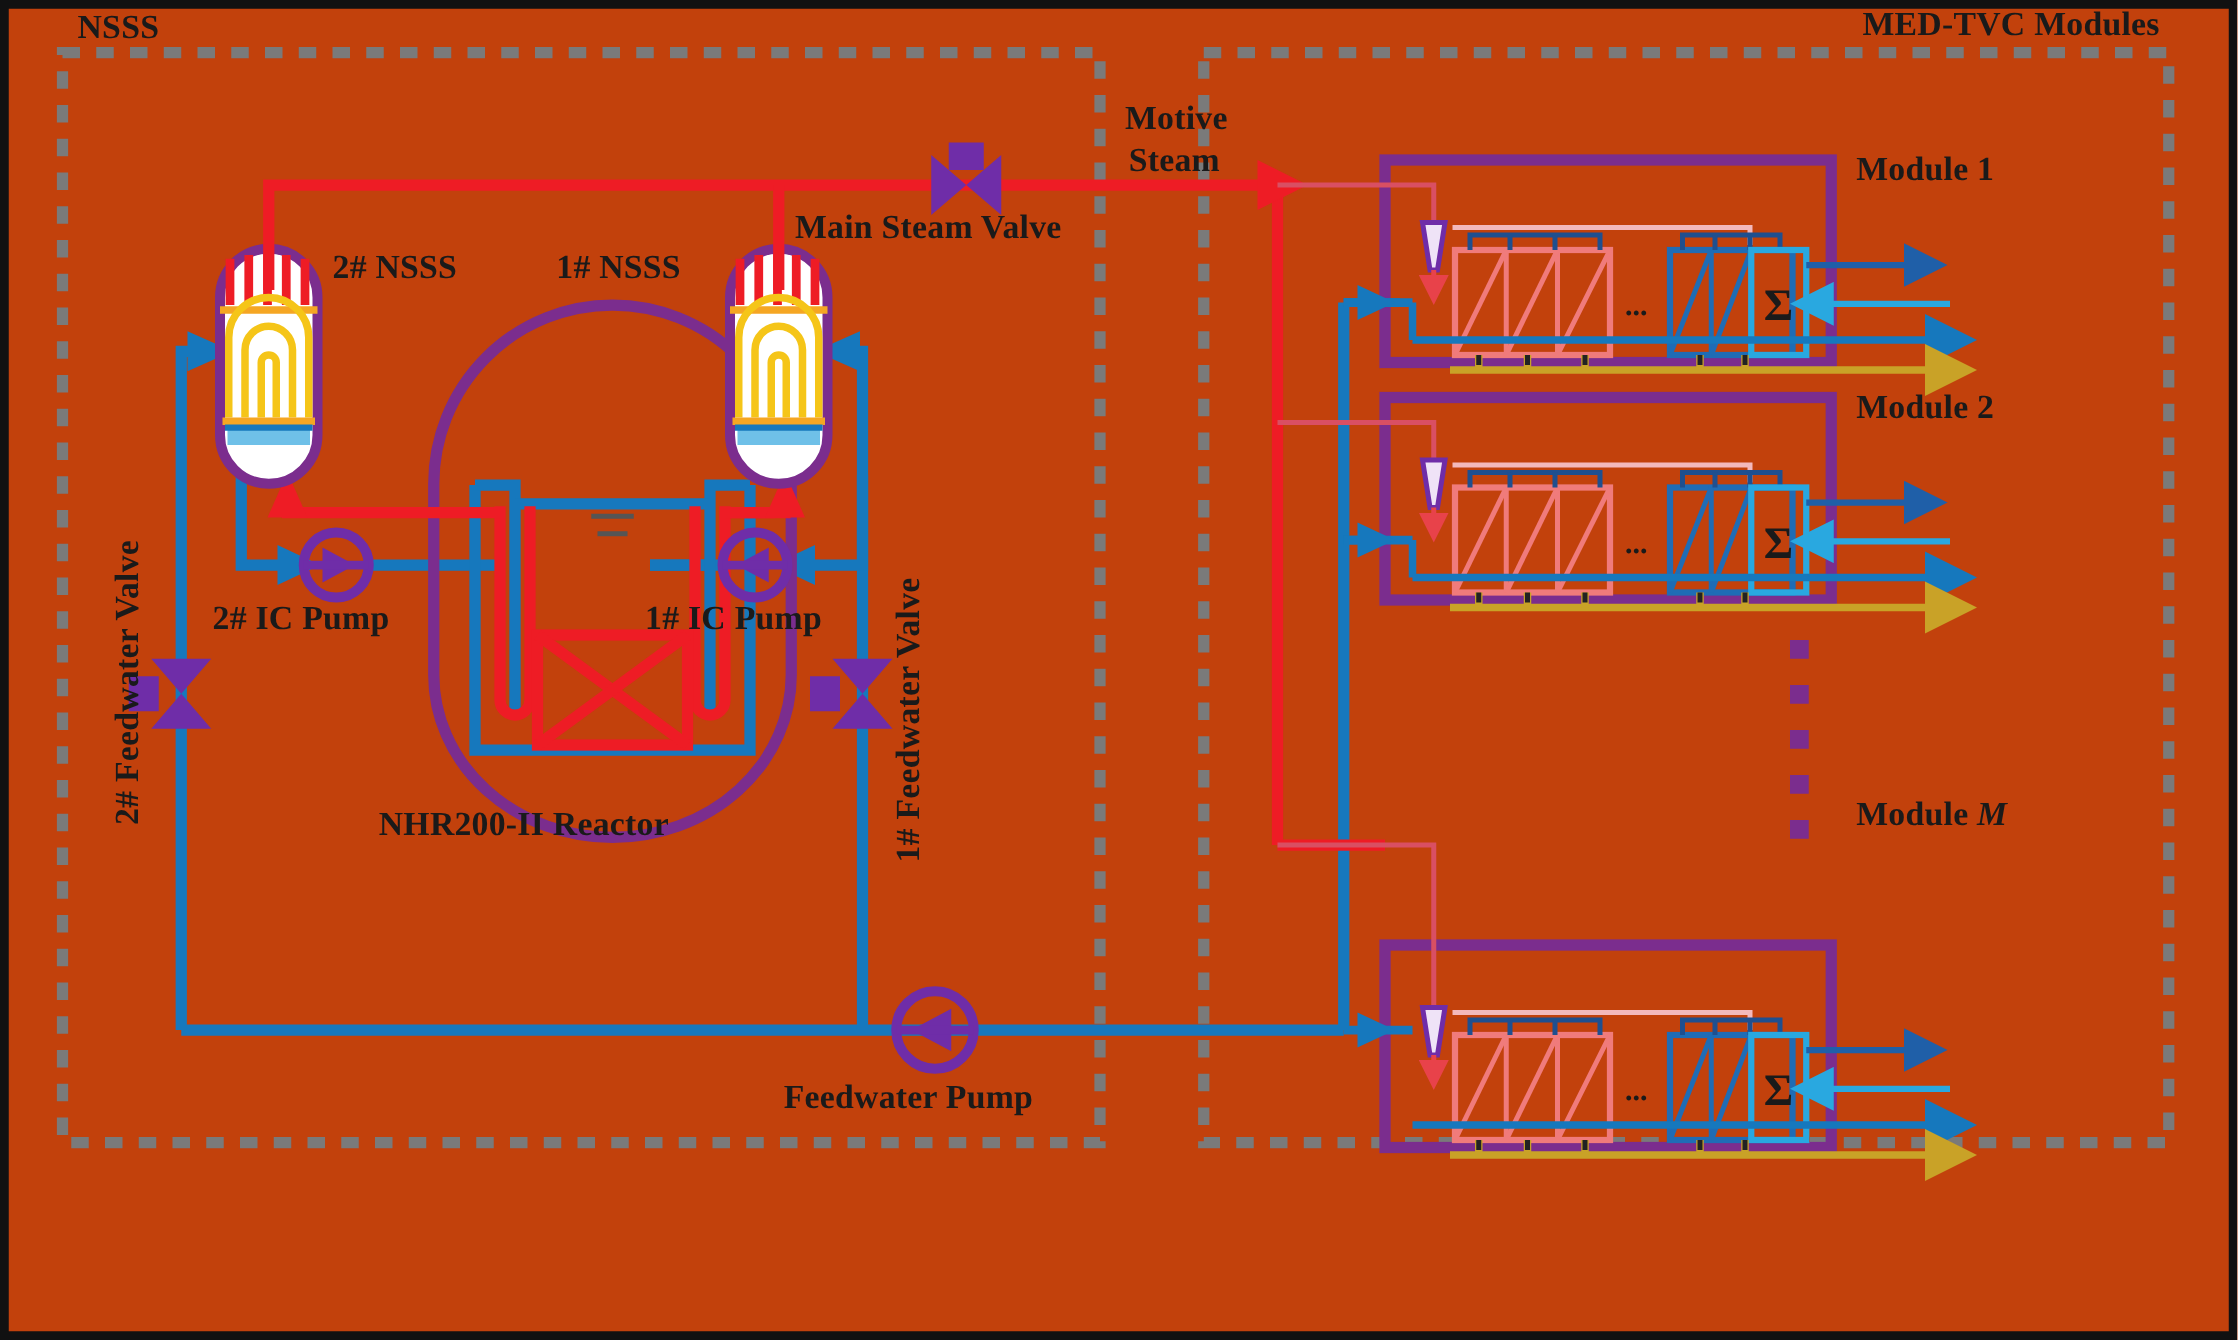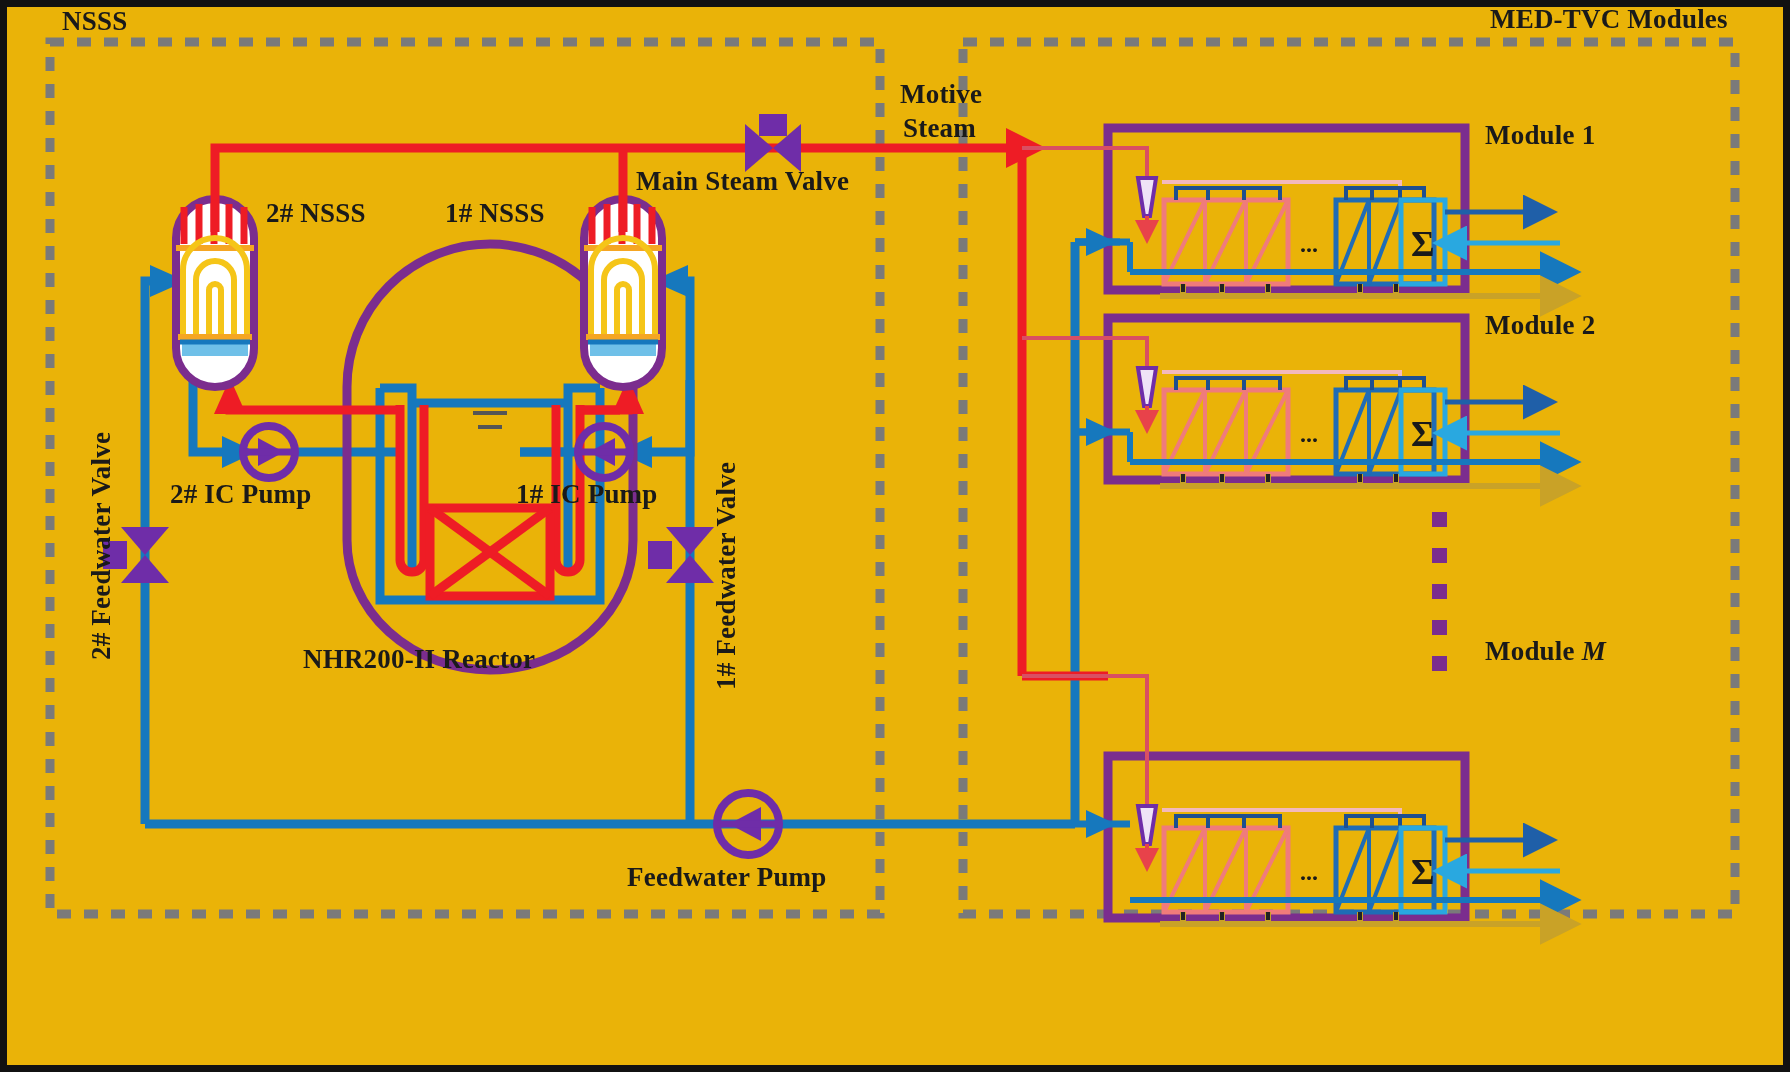--- a/index.html
+++ b/index.html
@@ -1,18 +1,18 @@
 <!DOCTYPE html>
 <html><head>
 <meta charset="utf-8">
 <title>NHR200-II NSSS + MED-TVC Schematic</title>
 <style>
   html,body{margin:0;padding:0;background:#ffffff;}
   body{font-family:"Liberation Serif", serif;}
-  #stage{position:relative;width:1790px;height:1072px;background:#eab308;overflow:hidden;}
+  #stage{position:relative;width:1790px;height:1072px;background:#c2410c;overflow:hidden;}
   #stage .frame{position:absolute;inset:0;border:7px solid #111111;box-sizing:border-box;}
   svg#diagram{position:absolute;left:0;top:0;width:1790px;height:1072px;display:block;}
   text{font-family:"Liberation Serif", serif;fill:#1a1a1a;}
   .lbl{font-size:27px;font-weight:700;letter-spacing:.2px;}
   .lbl-it{font-style:italic;}
 </style>
 </head>
 <body>
 
 <div id="stage">

